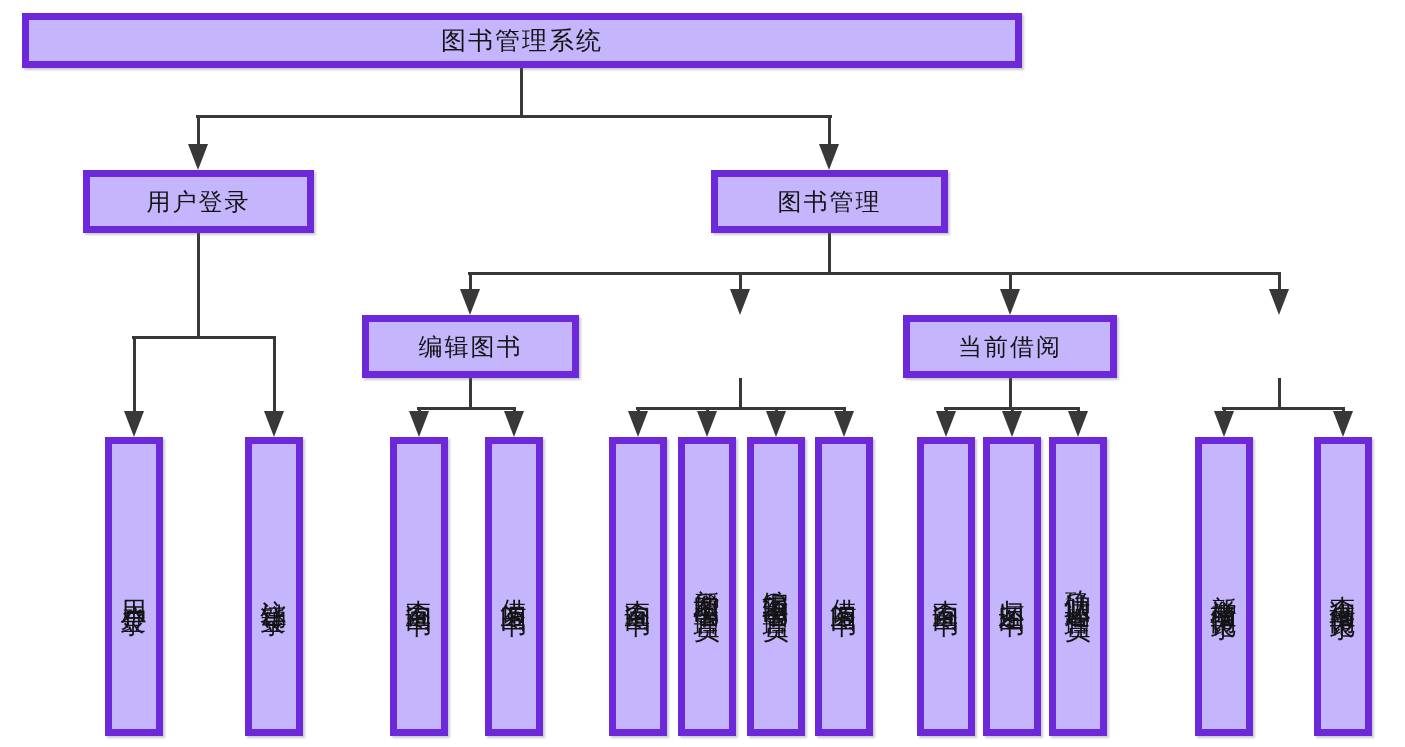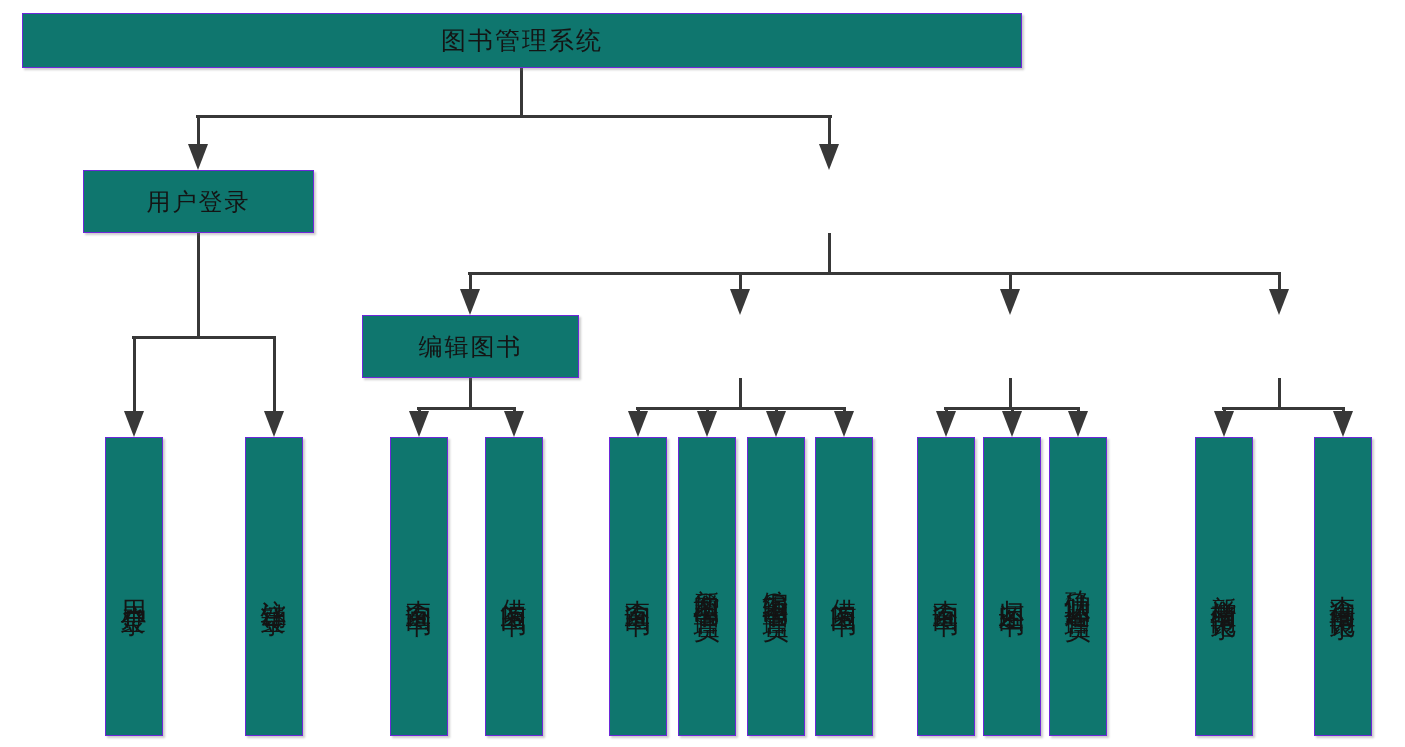--- a/index.html
+++ b/index.html
@@ -8,22 +8,22 @@
     position: relative;
     width: 1405px;
     height: 747px;
     background: #ffffff;
     overflow: hidden;
     font-family: "Liberation Sans", sans-serif;
     color: #111111;
   }
   .box {
     position: absolute;
-    background: #0f766e;
-    border: 1px solid #6d28d9;
+    background: #c4b5fd;
+    border: 7px solid #6d28d9;
     box-shadow: 2px 2px 2px rgba(110,110,110,0.35);
     display: flex;
     align-items: center;
     justify-content: center;
     z-index: 2;
   }
   .h-label {
     font-size: 24px;
     letter-spacing: 2px;
     white-space: nowrap;
@@ -71,20 +71,23 @@
   <div class="line" style="left:520px; top:68px; width:3px; height:50px;"></div>
   <div class="line" style="left:196px; top:115px; width:636px; height:3px;"></div>
   <div class="line" style="left:197px; top:115px; width:3px; height:32px;"></div>
   <div class="arrow" style="left:188px; top:144px;"></div>
   <div class="line" style="left:828px; top:115px; width:3px; height:32px;"></div>
   <div class="arrow" style="left:819px; top:144px;"></div>
 
   <div class="box" style="left:83px; top:170px; width:231px; height:63px;">
     <span class="h-label">用户登录</span>
   </div>
+  <div class="box" style="left:711px; top:170px; width:237px; height:63px;">
+    <span class="h-label">图书管理</span>
+  </div>
 
   <div class="line" style="left:197px; top:233px; width:3px; height:106px;"></div>
   <div class="line" style="left:132px; top:336px; width:143px; height:3px;"></div>
   <div class="line" style="left:133px; top:336px; width:3px; height:78px;"></div>
   <div class="arrow" style="left:124px; top:411px;"></div>
   <div class="line" style="left:273px; top:336px; width:3px; height:78px;"></div>
   <div class="arrow" style="left:264px; top:411px;"></div>
 
   <div class="line" style="left:828px; top:233px; width:3px; height:42px;"></div>
   <div class="line" style="left:468px; top:272px; width:813px; height:3px;"></div>
@@ -92,20 +95,23 @@
   <div class="arrow" style="left:460px; top:289px;"></div>
   <div class="line" style="left:739px; top:272px; width:3px; height:20px;"></div>
   <div class="arrow" style="left:730px; top:289px;"></div>
   <div class="line" style="left:1009px; top:272px; width:3px; height:20px;"></div>
   <div class="arrow" style="left:1000px; top:289px;"></div>
   <div class="line" style="left:1278px; top:272px; width:3px; height:20px;"></div>
   <div class="arrow" style="left:1269px; top:289px;"></div>
 
   <div class="box" style="left:362px; top:315px; width:217px; height:63px;">
     <span class="h-label">编辑图书</span>
+  </div>
+  <div class="box" style="left:903px; top:315px; width:214px; height:63px;">
+    <span class="h-label">当前借阅</span>
   </div>
 
   <div class="line" style="left:469px; top:378px; width:3px; height:32px;"></div>
   <div class="line" style="left:417px; top:407px; width:99px; height:3px;"></div>
   <div class="line" style="left:418px; top:407px; width:3px; height:8px;"></div>
   <div class="arrow" style="left:409px; top:411px;"></div>
   <div class="line" style="left:513px; top:407px; width:3px; height:8px;"></div>
   <div class="arrow" style="left:504px; top:411px;"></div>
 
   <div class="line" style="left:739px; top:378px; width:3px; height:32px;"></div>

